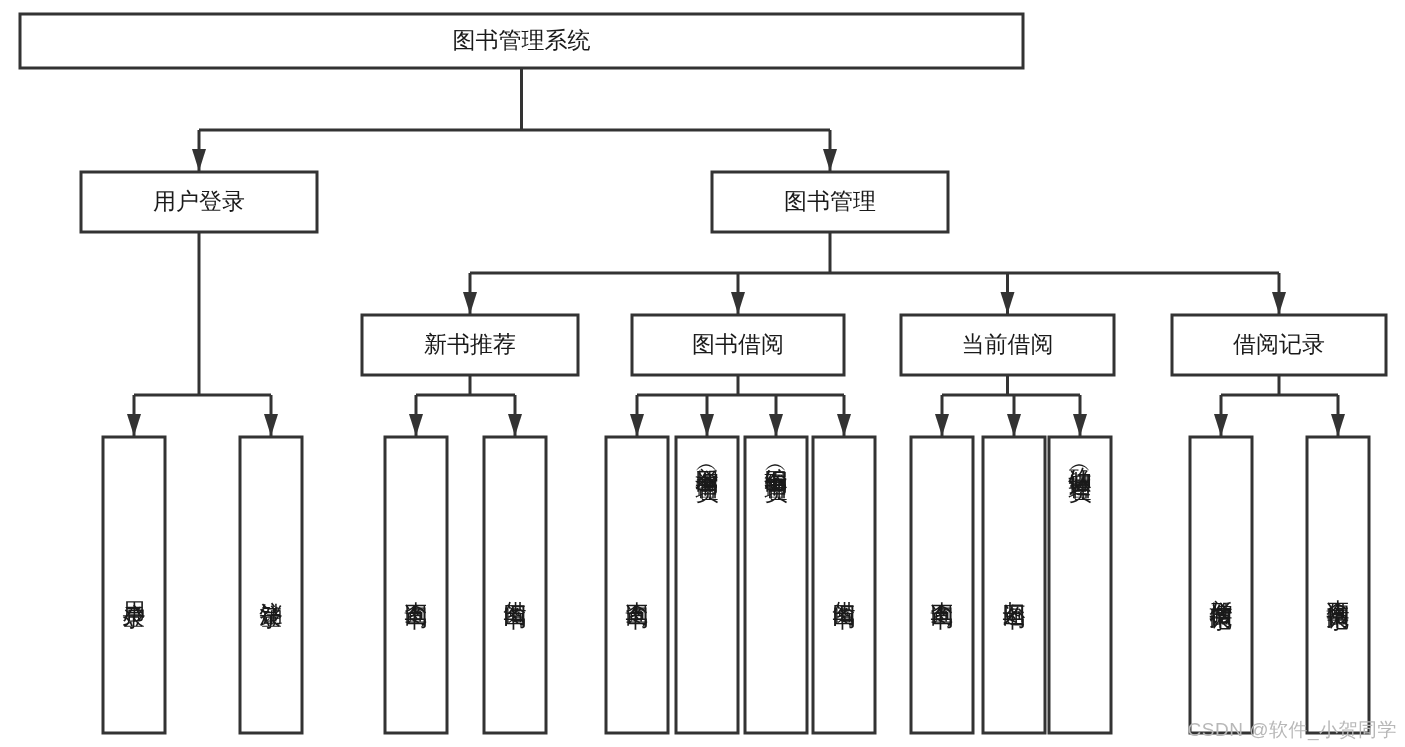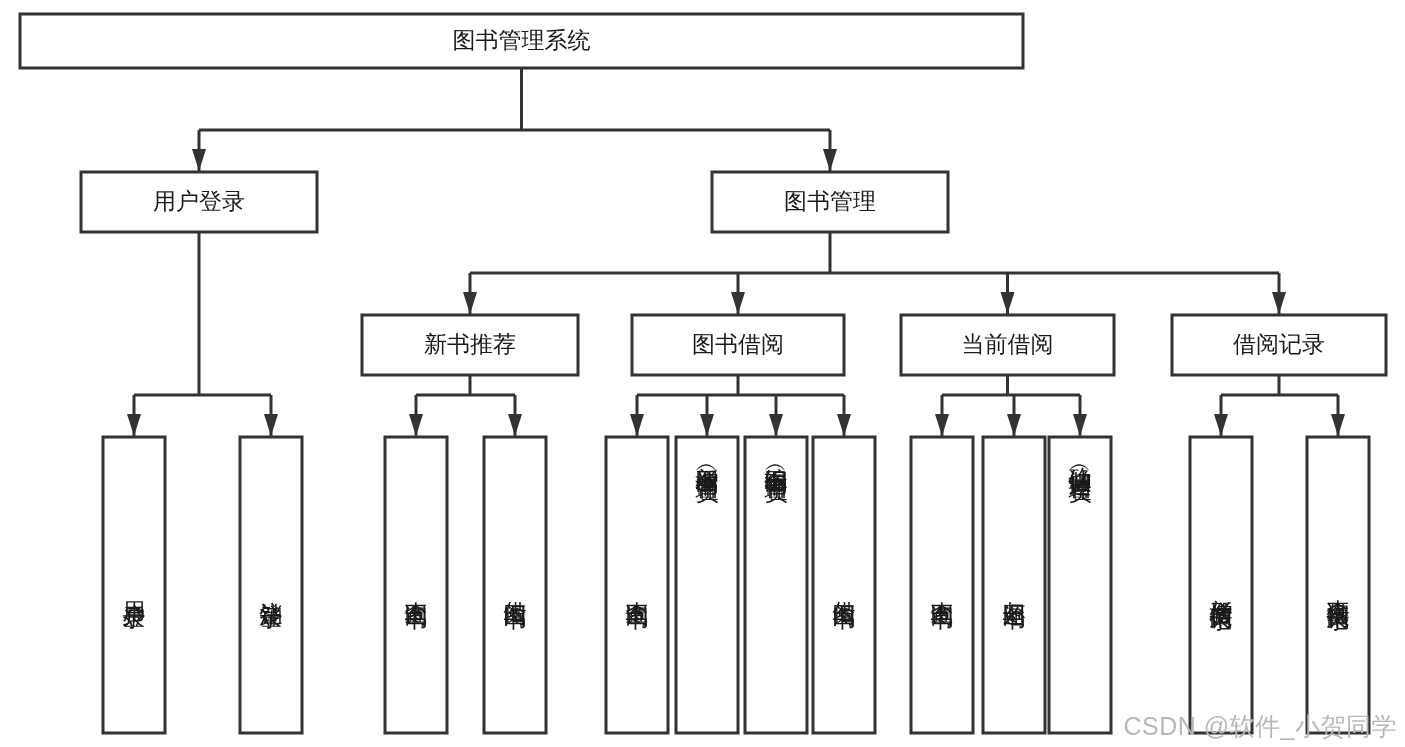--- a/index.html
+++ b/index.html
@@ -71,21 +71,21 @@
     letter-spacing: 2px;
     line-height: 1;
     white-space: nowrap;
     text-align: left;
   }
   .watermark {
     position: absolute;
     right: 8px;
     bottom: 4px;
     font-family: "Liberation Sans", "DejaVu Sans", sans-serif;
-    font-size: 25px;
+    font-size: 19px;
     color: #b8b8b8;
     white-space: nowrap;
     user-select: none;
     letter-spacing: 0.5px;
   }
 </style>
 </head>
 <body>
 
 <div id="diagram-root">

